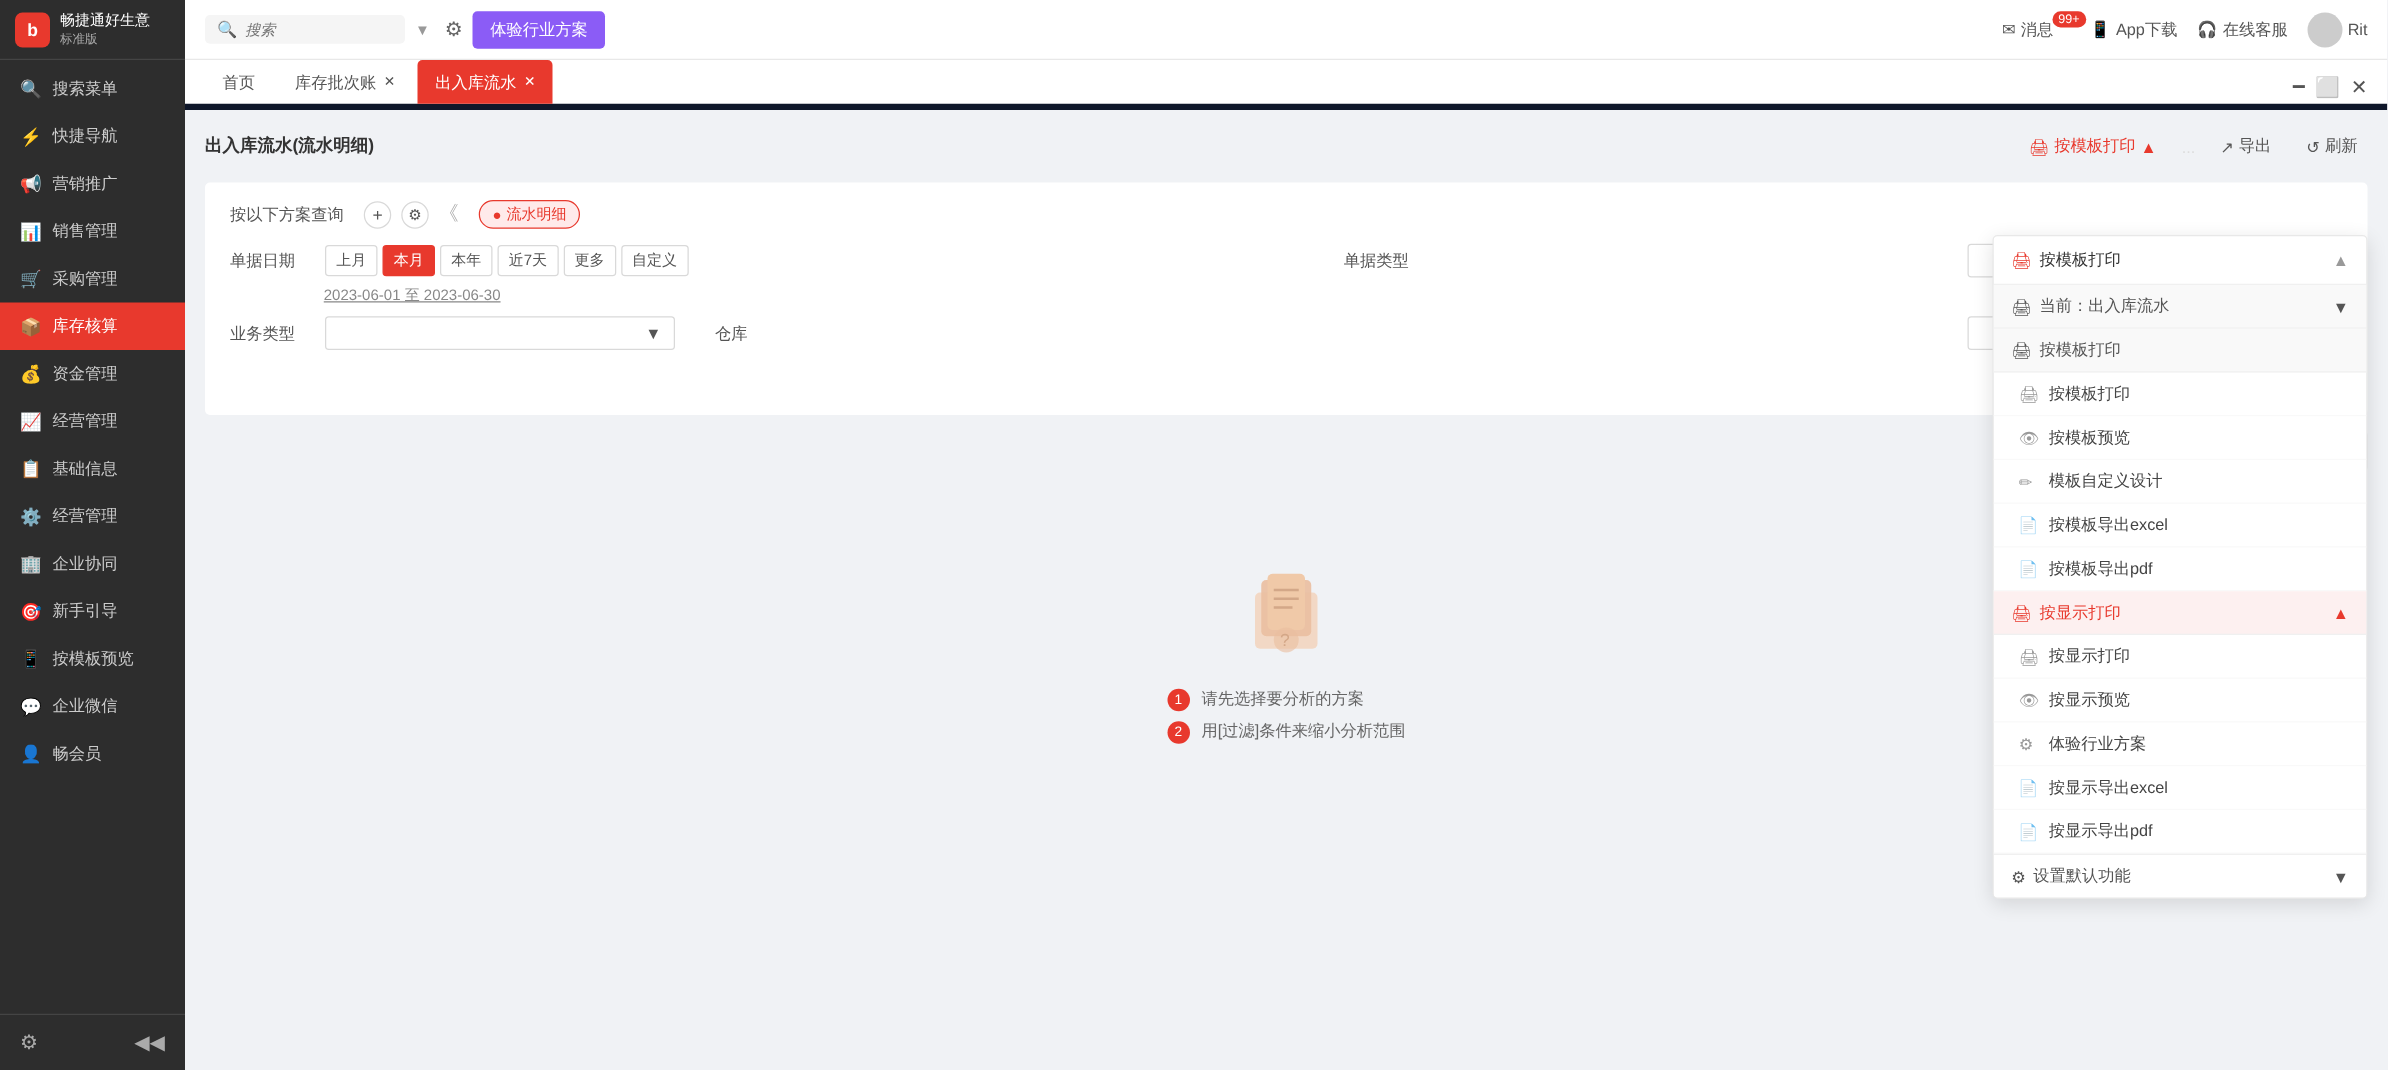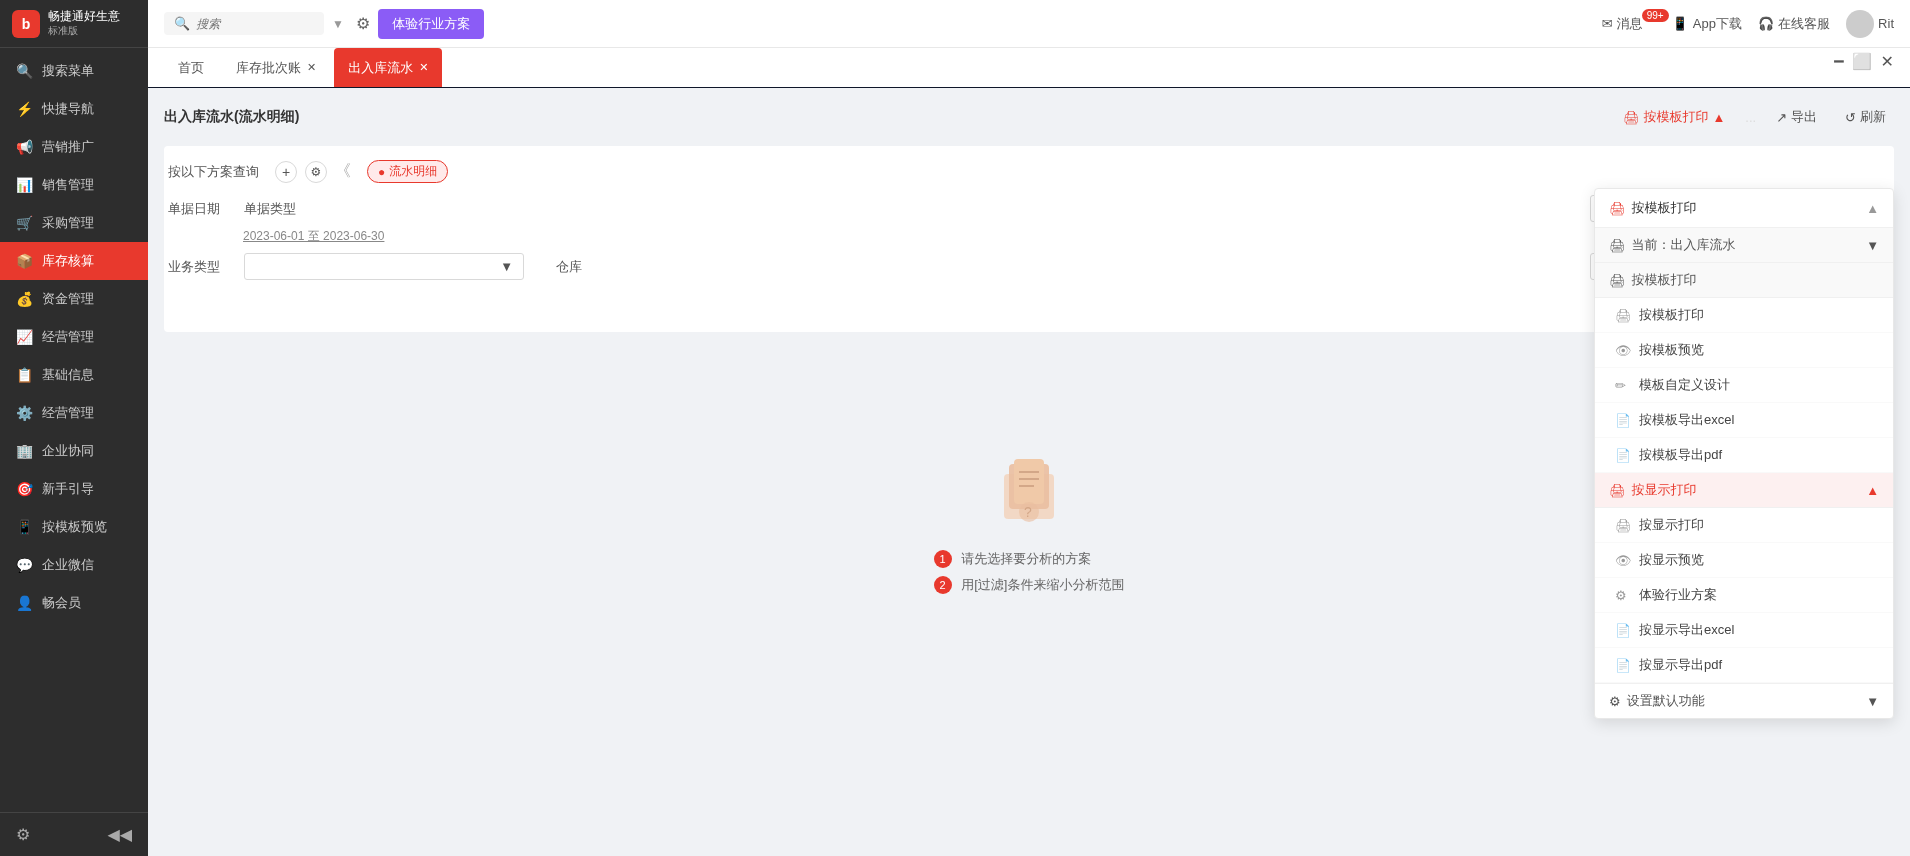--- a/index.html
+++ b/index.html
@@ -145,23 +145,23 @@
       height: 28px;
       background: #ccc;
       border-radius: 50%;
     }
 
     
     .tabbar {
       height: 40px;
       background: white;
       display: flex;
-      align-items: flex-start;
+      align-items: flex-end;
       padding: 0 16px;
-      border-bottom: 1px solid #0f172a;
+      border-bottom: 5px solid #0f172a;
       flex-shrink: 0;
       gap: 4px;
     }
     .tab {
       padding: 8px 14px;
       font-size: 13px;
       color: #555;
       cursor: pointer;
       border-radius: 4px 4px 0 0;
       display: flex;
@@ -219,21 +219,21 @@
       font-size: 13px;
       padding: 4px 8px;
       border-radius: 4px;
     }
     .action-btn.primary { color: #e8392d; font-weight: 500; }
 
     
     .filter-area {
       background: white;
       border-radius: 4px;
-      padding: 14px 4px;
+      padding: 14px 20px;
       margin-bottom: 12px;
     }
     .filter-row {
       display: flex;
       align-items: center;
       gap: 16px;
       margin-bottom: 12px;
     }
     .filter-row:last-child { margin-bottom: 0; }
     .filter-label { color: #555; font-size: 13px; white-space: nowrap; min-width: 60px; }
@@ -598,20 +598,30 @@
           <span class="collapse-btn">《</span>
         </div>
         <div class="filter-tag">
           <span style="color:#e8392d;">●</span>
           <span>流水明细</span>
         </div>
       </div>
 
       <div class="filter-row">
         <span class="filter-label">单据日期</span>
+        <div class="filter-controls">
+          <div class="date-filter-btns">
+            <button class="date-btn">上月</button>
+            <button class="date-btn active">本月</button>
+            <button class="date-btn">本年</button>
+            <button class="date-btn">近7天</button>
+            <button class="date-btn">更多</button>
+            <button class="date-btn">自定义</button>
+          </div>
+        </div>
         <div style="flex:1; display:flex; align-items:center; justify-content:space-between;">
           <span class="filter-label">单据类型</span>
           <div class="filter-select filter-select-wide">
             <span></span>
             <span>▼</span>
           </div>
         </div>
       </div>
 
       <div style="padding-left: 75px; margin-top: -6px; margin-bottom: 8px;">

